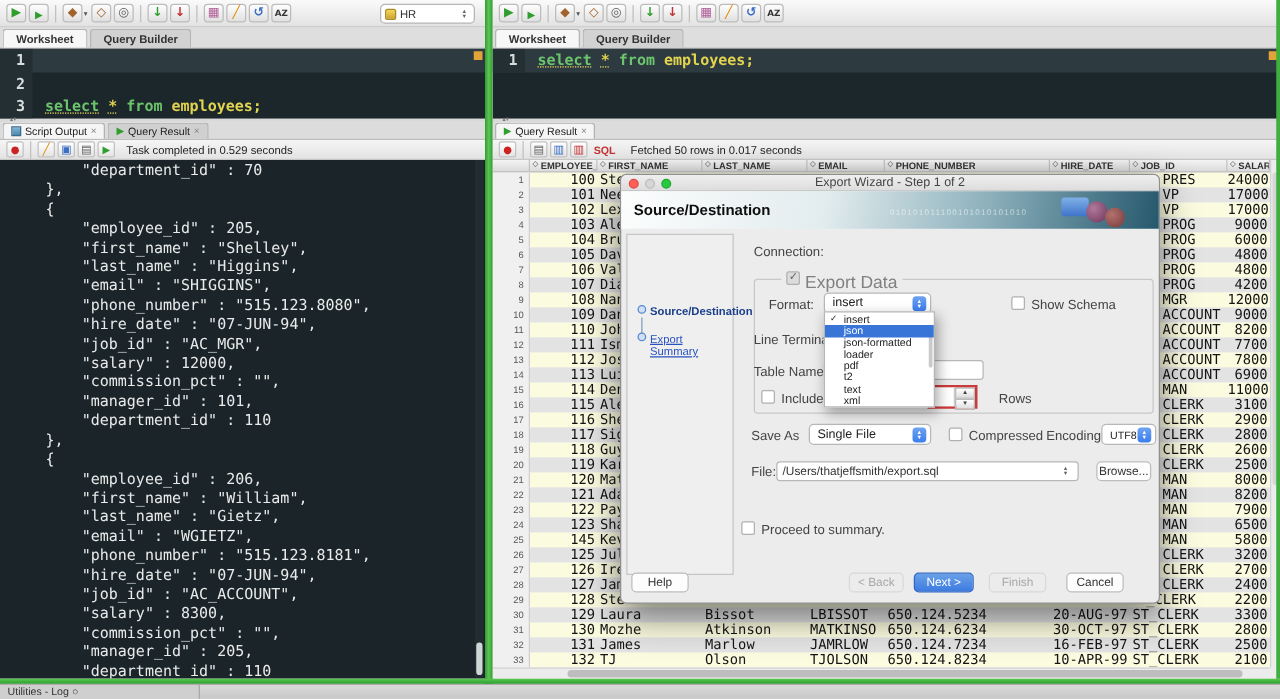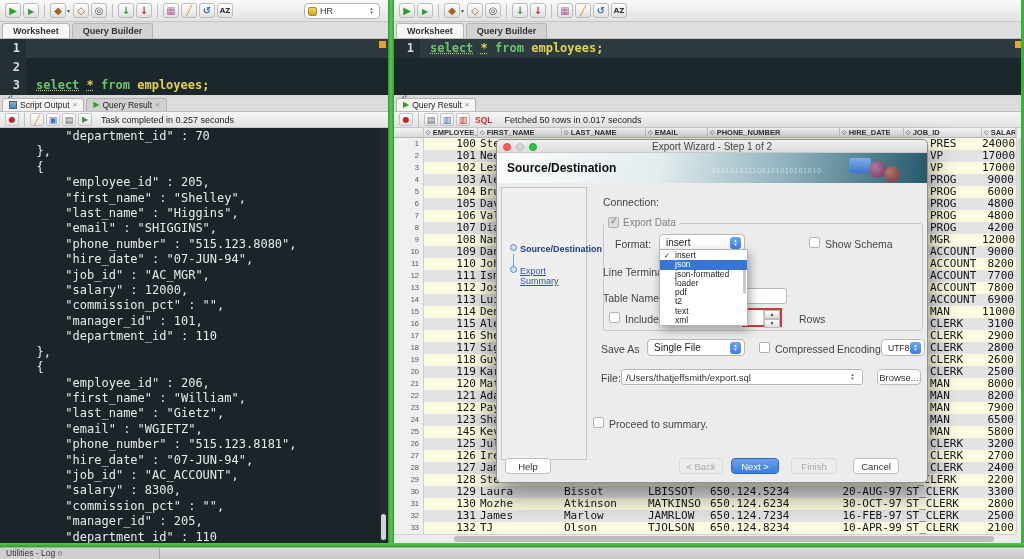--- a/index.html
+++ b/index.html
@@ -116,21 +116,21 @@
   .slbl2{position:absolute;left:18px;top:78px;font-size:9px;color:#2a52be;text-decoration:underline}
   .flabel{position:absolute;font-size:10.5px;color:#444}
   .combo{position:absolute;height:17px;background:#fff;border:1px solid #b8b8b8;border-radius:4px;display:flex;align-items:center;font-size:10px;color:#222;padding:0 3px}
   .combo .val{padding-left:3px}
   .combo.disabled .val{color:#999}
   .input{position:absolute;height:16px;background:#fff;border:1px solid #b8b8b8;border-radius:3px;font-size:9.5px;color:#333;line-height:15px;padding:0 4px;display:flex;align-items:center}
   .cb{display:inline-block;width:11px;height:11px;background:#fff;border:1px solid #b0b0b0;border-radius:2px;position:relative;vertical-align:middle}
   .cb.on{background:#dcdcdc}
   .cb.on::after{content:"✓";position:absolute;left:1px;top:-2px;font-size:9px;color:#666}
   .groupbox{position:absolute;left:106px;top:83px;width:320px;height:108px;border:1px solid #c8c8c8;border-radius:3px}
-  .legend{position:absolute;left:0;top:-7px;background:#ececec;padding:0 4px;font-size:10px;color:#808080;display:flex;align-items:flex-start;gap:4px}
+  .legend{position:absolute;left:21px;top:-7px;background:#ececec;padding:0 4px;font-size:14px;color:#808080;display:flex;align-items:flex-start;gap:4px}
   .redspin{position:absolute;left:245px;top:168px;width:40px;height:19px;border:2px solid #cc3b3b;display:flex;background:#f2f2f2}
   .redspin .box{width:20px;background:#fff;border-right:1px solid #ccc}
   .redspin .btns{flex:1;display:flex;flex-direction:column}
   .redspin .btns span{flex:1;font-size:5px;line-height:7px;text-align:center;color:#444;background:linear-gradient(#fff,#ddd);border:1px solid #bbb}
   #fmt-menu{position:absolute;left:162px;top:109px;width:89px;height:77px;background:#fff;border:1px solid #b5b5b5;box-shadow:2px 4px 10px rgba(0,0,0,.35);z-index:60;padding-top:1px}
   .mi{height:9.3px;line-height:9.3px;font-size:8.5px;color:#222;padding-left:15px;position:relative;white-space:nowrap}
   .mi.sel{background:#3875d7;color:#fff}
   .mi .chk{position:absolute;left:4px;font-size:7px}
   .menusb{position:absolute;right:1px;top:18px;width:3px;height:26px;background:#c9c9c9;border-radius:2px}
   .btn{position:absolute;height:16px;border-radius:4px;font-size:9.5px;text-align:center;line-height:15px}
@@ -200,21 +200,21 @@
         <span class="x">×</span>
       </span>
     </div>
     <div class="rtoolbar">
       <span class="ri ri-pin"></span>
       <span class="tsep"></span>
       <span class="ri ri-pencil"></span>
       <span class="ri ri-save"></span>
       <span class="ri ri-print"></span>
       <span class="ri ri-runs"></span>
-      <span class="rstatus">Task completed in 0.257 seconds</span>
+      <span class="rstatus">Task completed in 0.529 seconds</span>
     </div>
     <div class="output" id="json-output">
         <div class="oline">      "department_id" : 70</div>
         <div class="oline">  },</div>
         <div class="oline">  {</div>
         <div class="oline">      "employee_id" : 205,</div>
         <div class="oline">      "first_name" : "Shelley",</div>
         <div class="oline">      "last_name" : "Higgins",</div>
         <div class="oline">      "email" : "SHIGGINS",</div>
         <div class="oline">      "phone_number" : "515.123.8080",</div>

